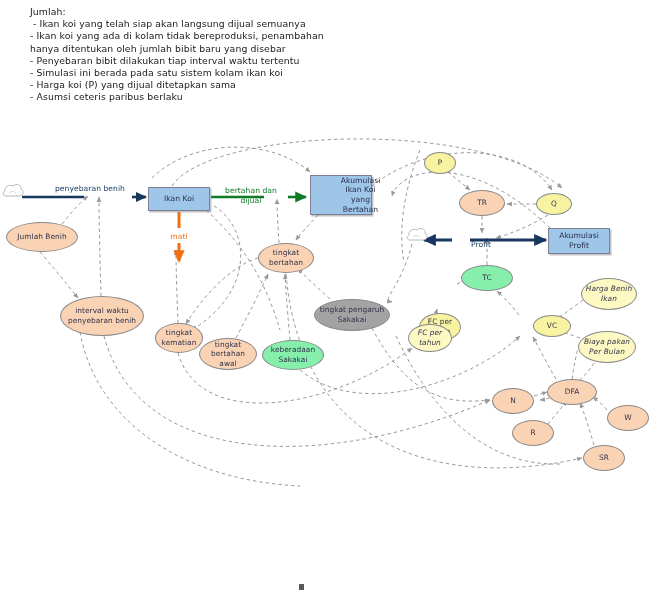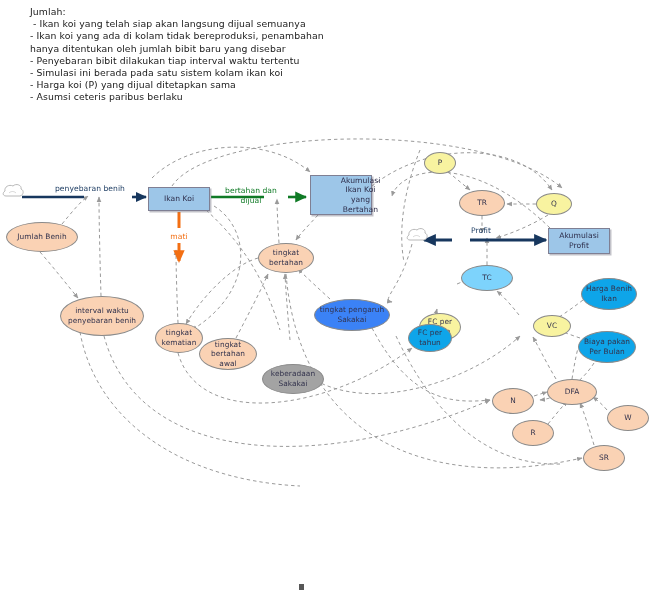--- a/index.html
+++ b/index.html
@@ -70,24 +70,24 @@
 
   
   .var {
     border: 1.1px solid #8a8a8a;
     border-radius: 50%;
     font-size: 7.4px;
     padding: 0 2px;
   }
   .fill-peach   { background: #fad2b4; }
   .fill-paleyel { background: #f8f3a0; }
-  .fill-yellow  { background: #0ea5e9; }
-  .fill-olive   { background: #7dd3fc; align-items: center; }
-  .fill-pink    { background: #3b82f6; }
-  .fill-white   { background: #a3a3a3; margin-top: 24px; }
+  .fill-yellow  { background: #fef9c3; font-style: italic; }
+  .fill-olive   { background: #86efac; align-items: center; }
+  .fill-pink    { background: #a3a3a3; }
+  .fill-white   { background: #86efac; }
 
   
   .flow-label {
     position: absolute;
     font-family: "DejaVu Sans", sans-serif;
     font-size: 7.6px;
     line-height: 9.6px;
     text-align: center;
     letter-spacing: 0.05px;
   }
@@ -326,18 +326,18 @@
 
   <div class="flow-label fl-navy" style="left:50px;top:184px;width:80px;">
     <span>penyebaran benih</span>
   </div>
   <div class="flow-label fl-green" style="left:218px;top:186px;width:66px;">
     <span>bertahan dan dijual</span>
   </div>
   <div class="flow-label fl-orange" style="left:166px;top:232px;width:26px;">
     <span>mati</span>
   </div>
-  <div class="flow-label fl-navy" style="left:458px;top:226px;width:46px;">
+  <div class="flow-label fl-navy" style="left:458px;top:240px;width:46px;">
     <span>Profit</span>
   </div>
 
   <div class="tiny-artifact"></div>
 </div>
 
 </body></html>

